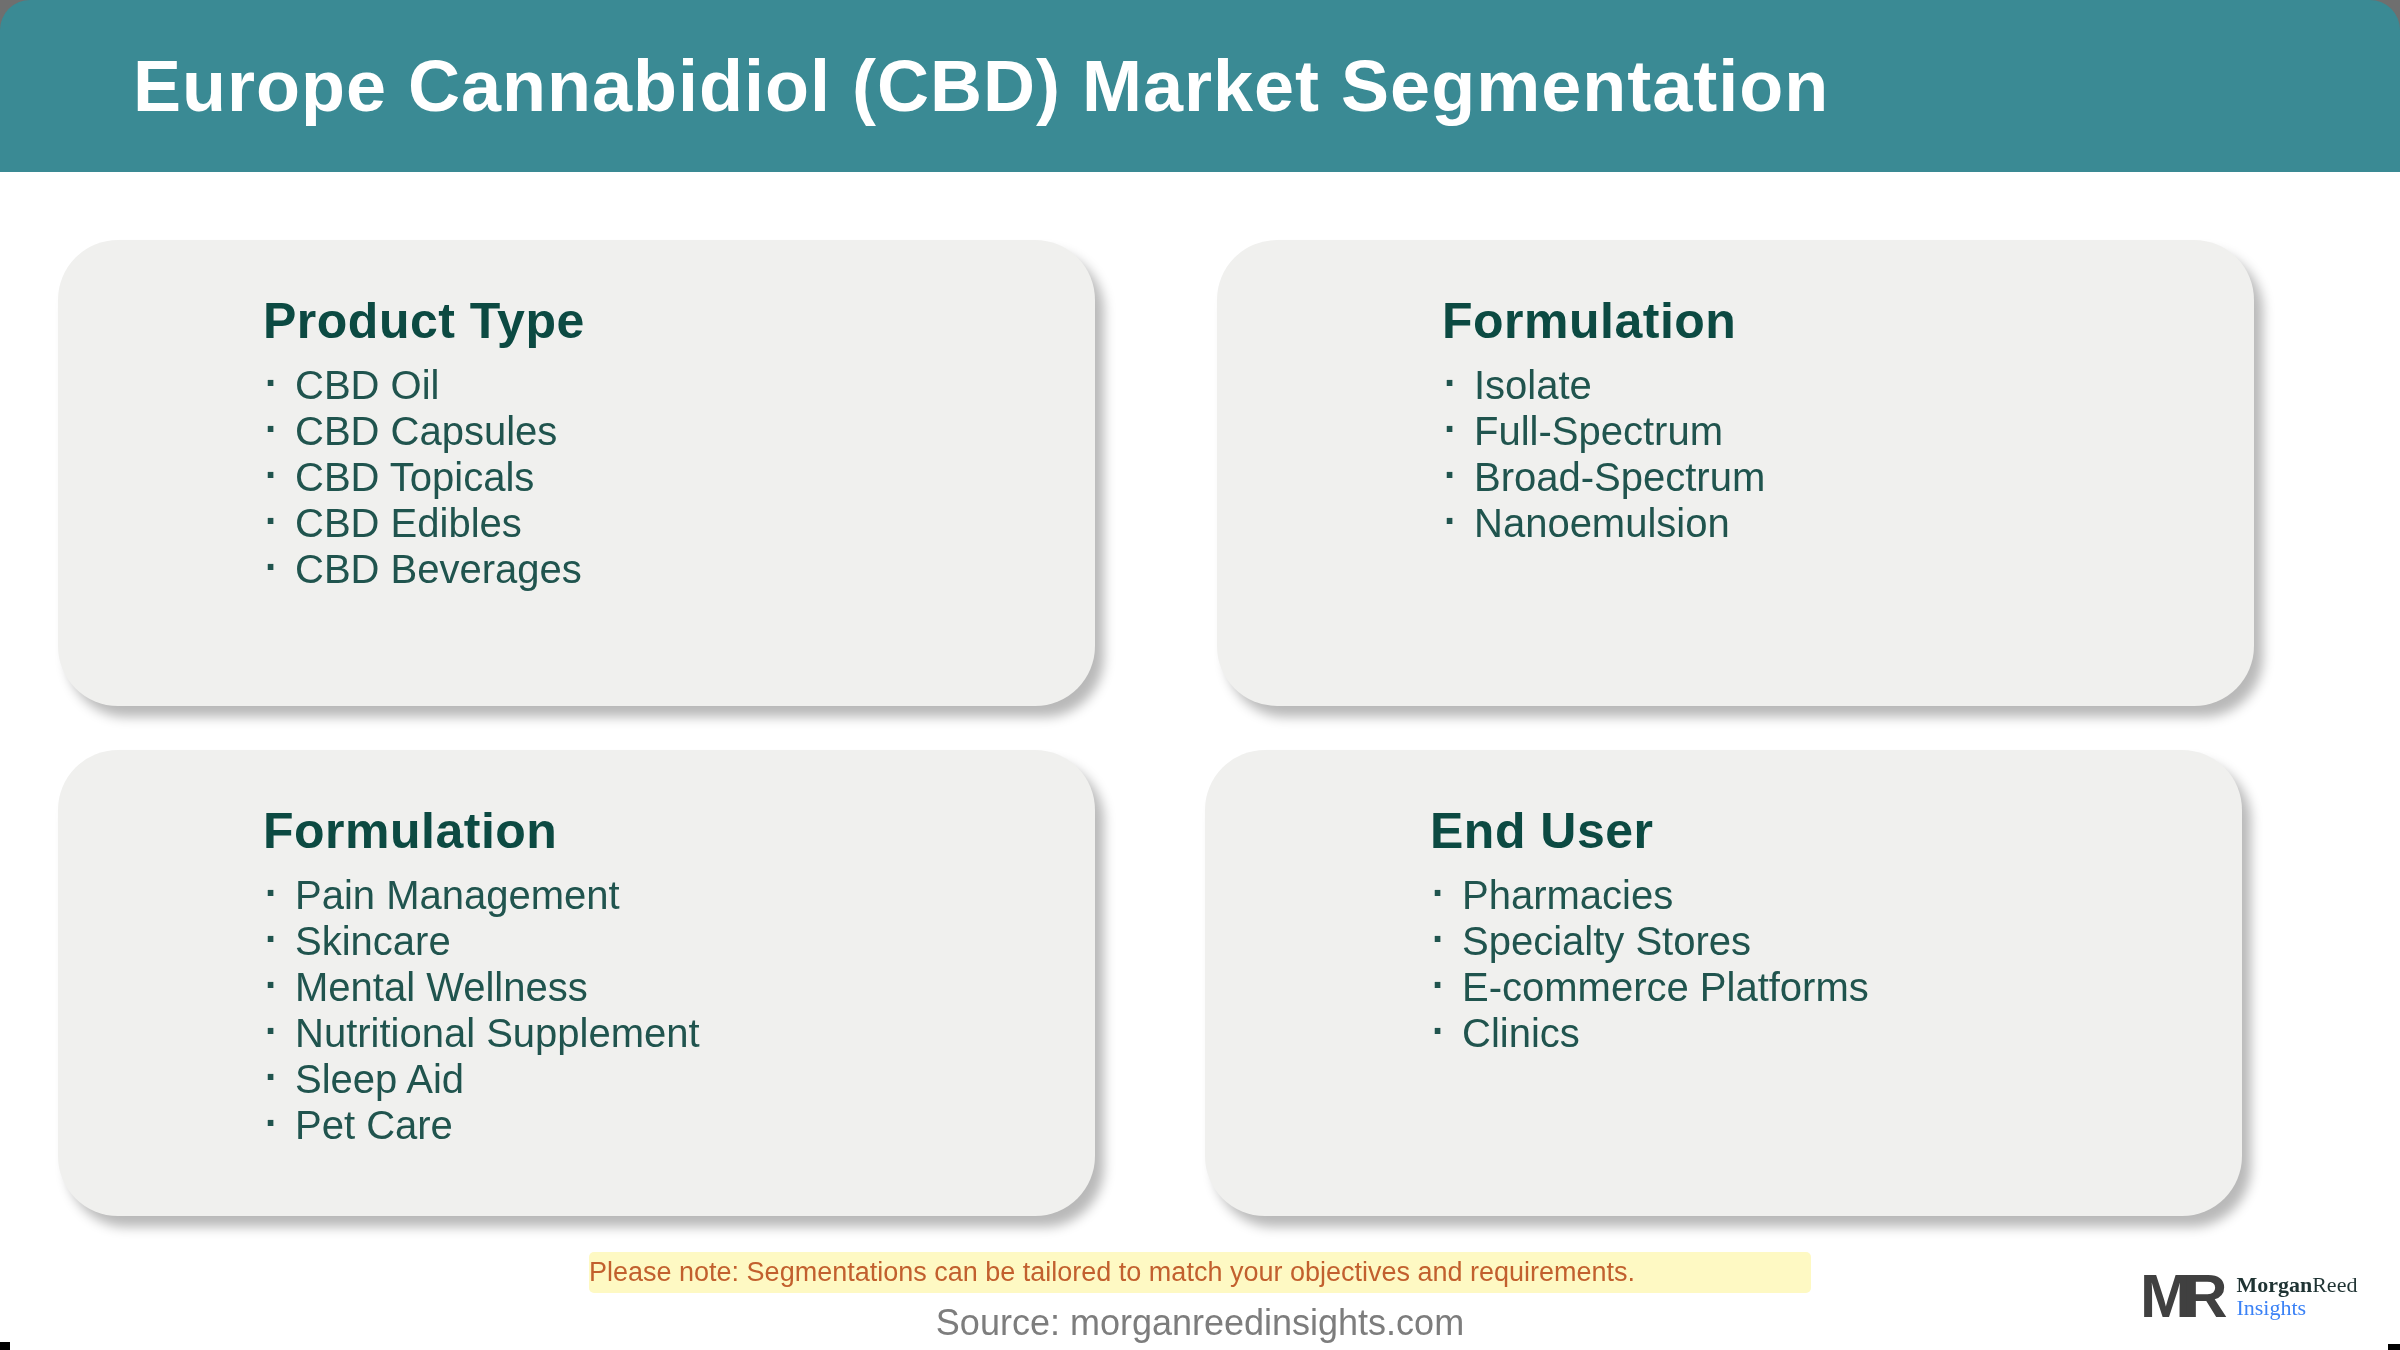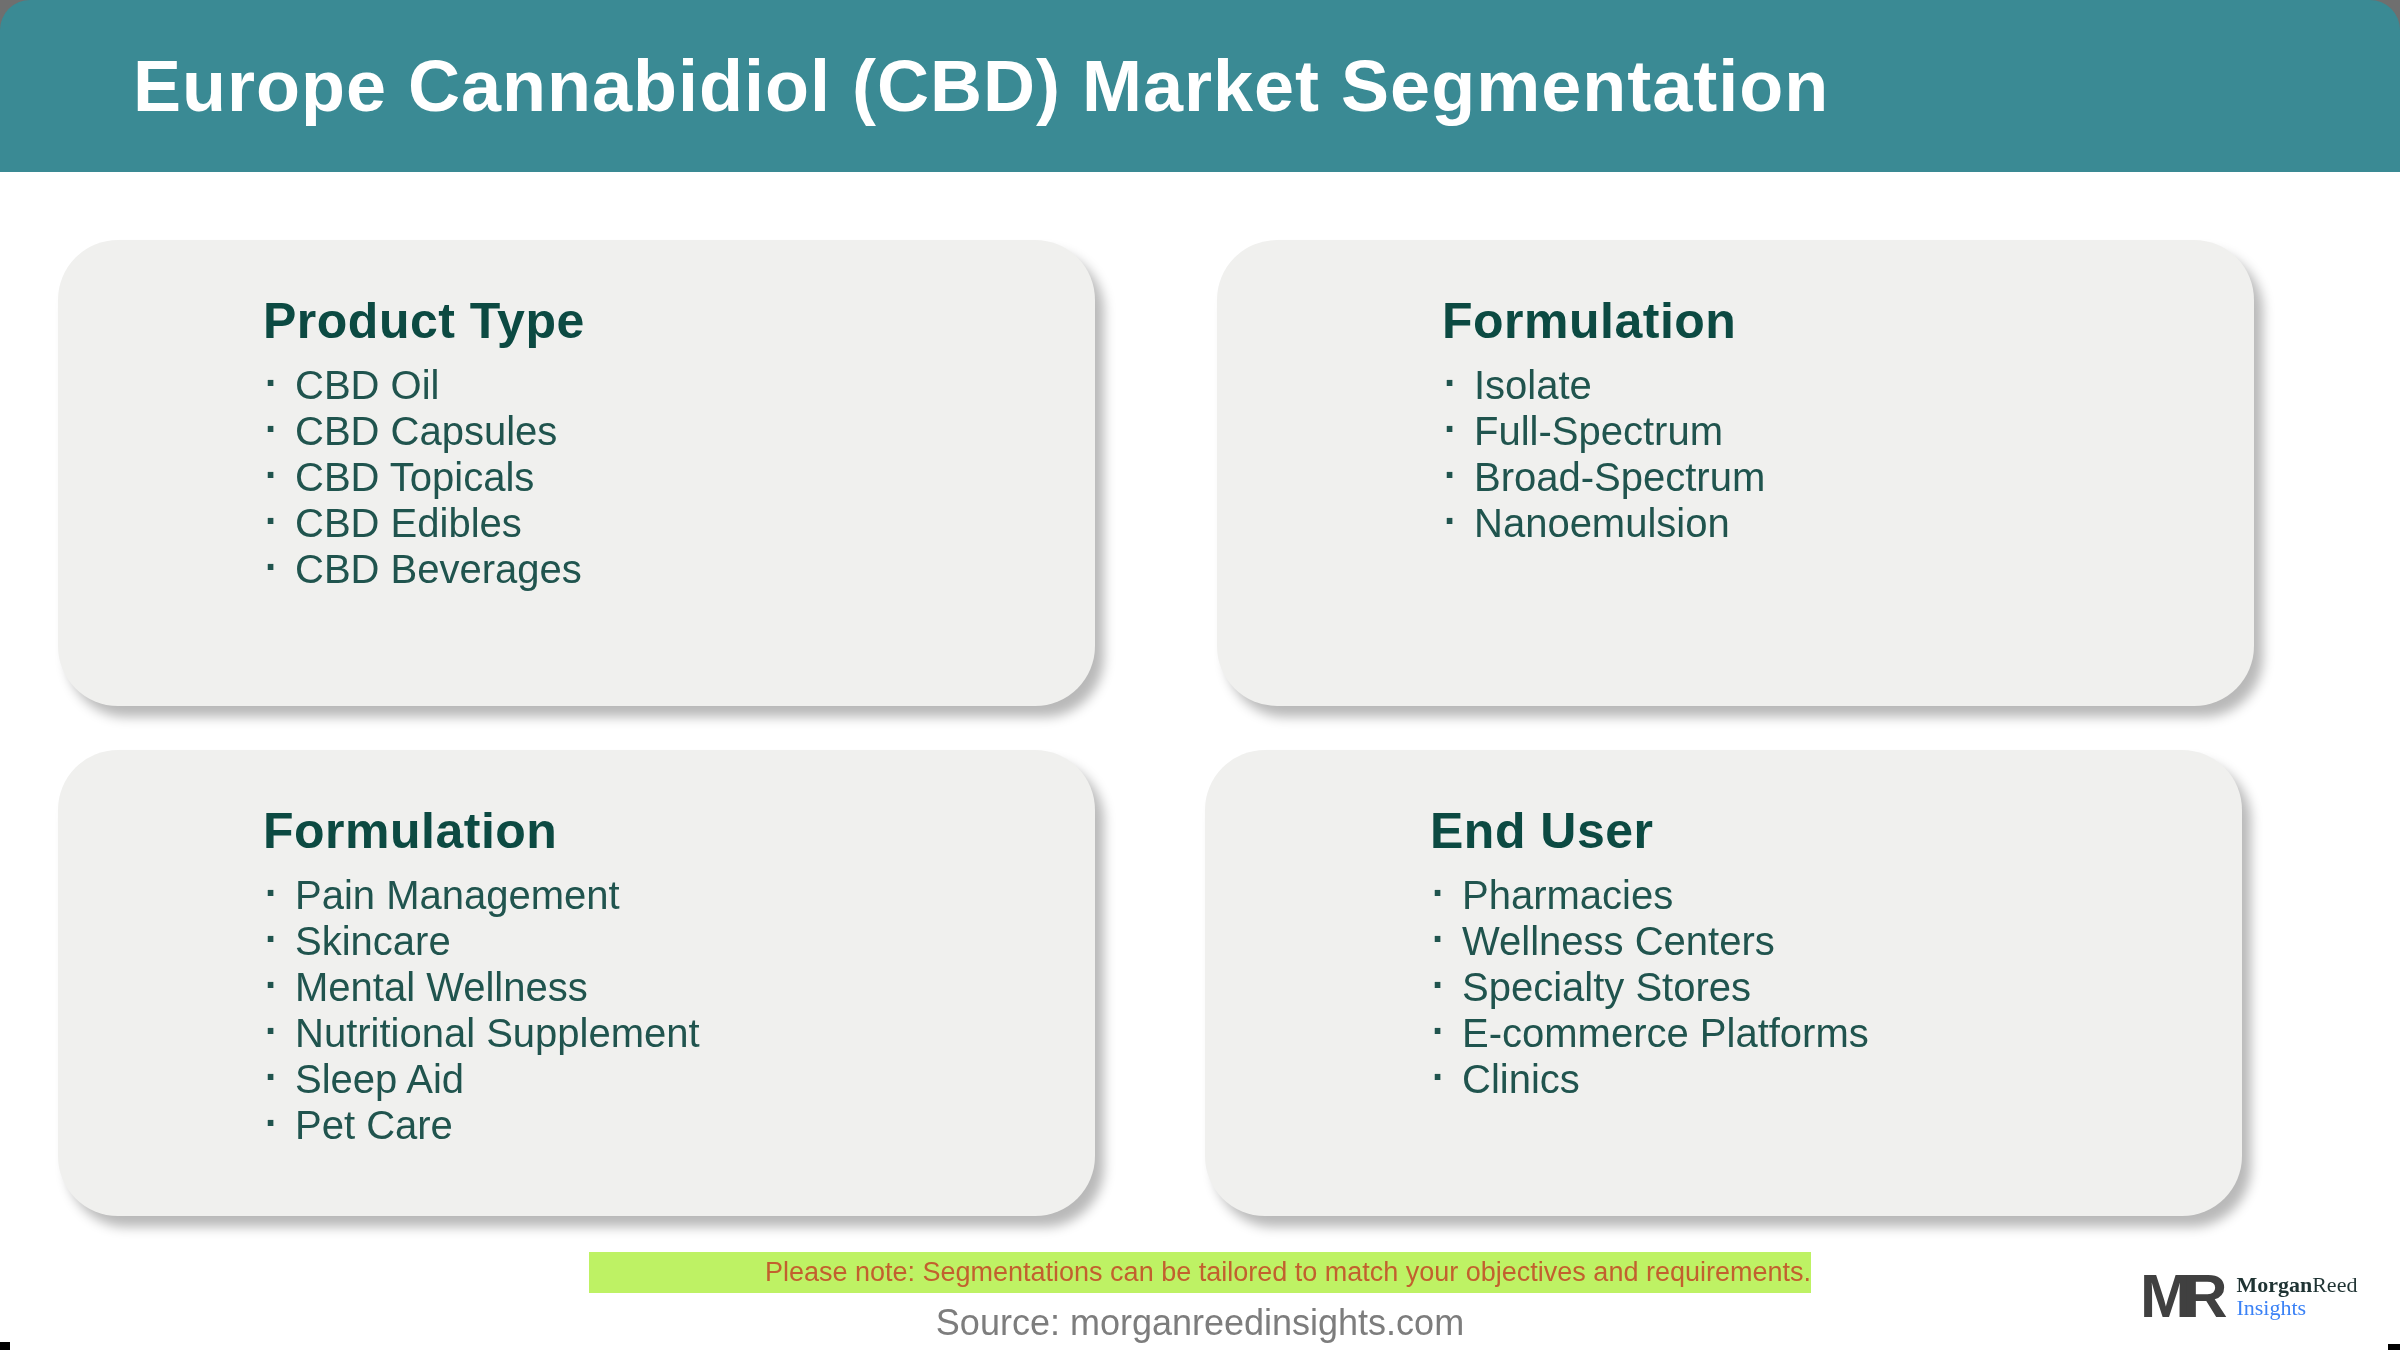--- a/index.html
+++ b/index.html
@@ -20,22 +20,22 @@
   #card-product-type{left:58px;top:240px;}
   #card-formulation{left:1217px;top:240px;padding-left:225px;}
   #card-application{left:58px;top:750px;}
   #card-end-user{left:1205px;top:750px;padding-left:225px;}
 
   .card h2{margin:0;font-size:50px;line-height:62px;font-weight:700;color:#0c4a42;letter-spacing:0.5px;}
   .card ul{list-style:none;margin:10px 0 0 0;padding:0;}
   .card li{position:relative;font-size:40px;line-height:46px;color:#20544e;padding-left:32px;}
   .card li::before{content:"\00B7";position:absolute;left:2px;top:-2px;font-weight:700;color:#20544e;}
 
-  .note-bar{position:absolute;left:589px;top:1252px;width:1222px;height:41px;background:#bef264;
-            border-radius:0;text-align:right;line-height:41px;font-size:27px;color:#c2602e;}
+  .note-bar{position:absolute;left:589px;top:1252px;width:1222px;height:41px;background:#fef9c3;
+            border-radius:5px;text-align:left;line-height:41px;font-size:27px;color:#c2602e;}
   .source-line{position:absolute;left:0;top:1302px;width:2400px;text-align:center;
                font-size:36px;color:#7d7d7d;}
 
   .logo{position:absolute;left:2140px;top:1270px;height:52px;display:flex;align-items:center;}
   .monogram{font-family:"Liberation Sans",sans-serif;font-weight:700;font-size:62px;line-height:48px;
             letter-spacing:-9px;color:#404040;padding-right:18px;}
   .logo-text{display:flex;flex-direction:column;justify-content:center;}
   .logo-line1{font-family:"Liberation Serif",serif;font-size:22px;line-height:23px;color:#1f3333;white-space:nowrap;}
   .logo-line1 .bold{font-weight:700;}
   .logo-line2{font-family:"Liberation Serif",serif;font-size:22px;line-height:23px;color:#3b82f6;}
@@ -85,21 +85,20 @@
       <li>Nutritional Supplement</li>
       <li>Sleep Aid</li>
       <li>Pet Care</li>
     </ul>
   </div>
 
   <div class="card" id="card-end-user">
     <h2>End User</h2>
     <ul>
       <li>Pharmacies</li>
-      <li>Wellness Centers</li>
       <li>Specialty Stores</li>
       <li>E-commerce Platforms</li>
       <li>Clinics</li>
     </ul>
   </div>
 
   <div class="note-bar">Please note: Segmentations can be tailored to match your objectives and requirements.</div>
 
   <div class="source-line">Source: morganreedinsights.com</div>
 

